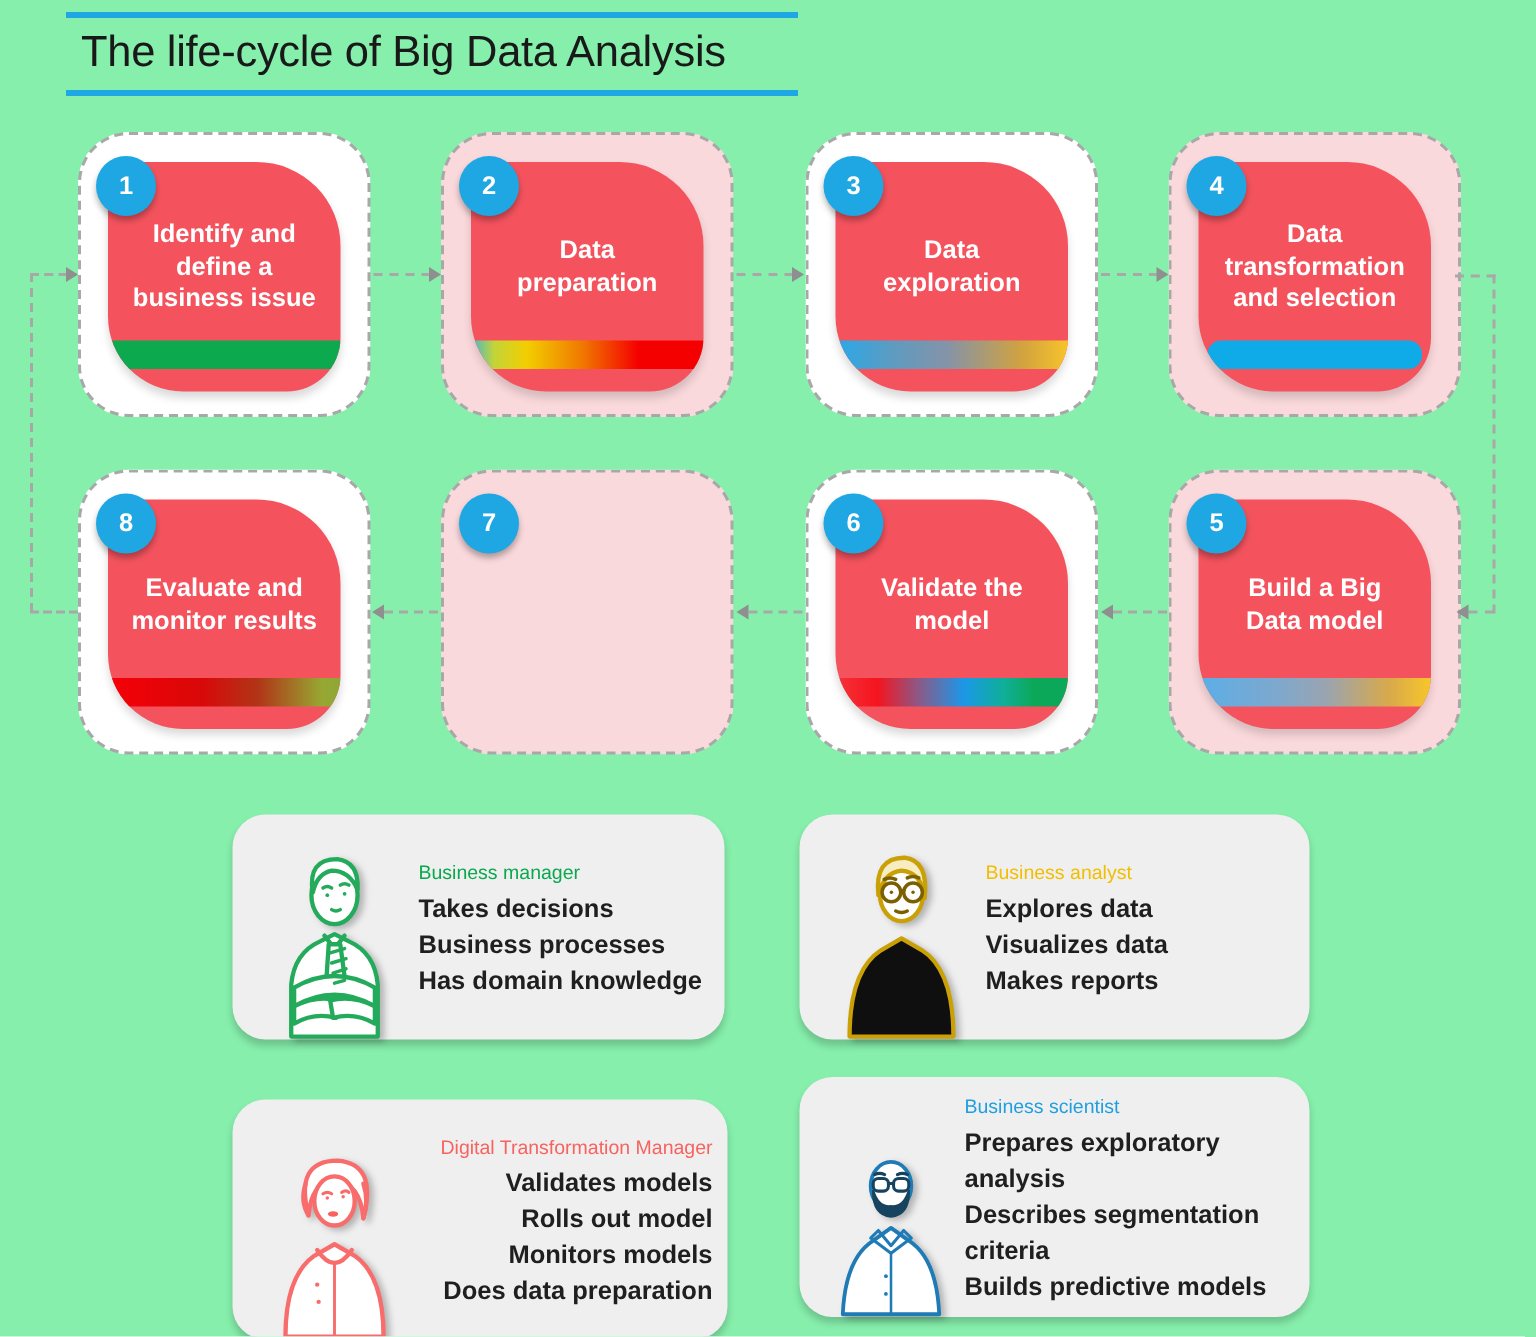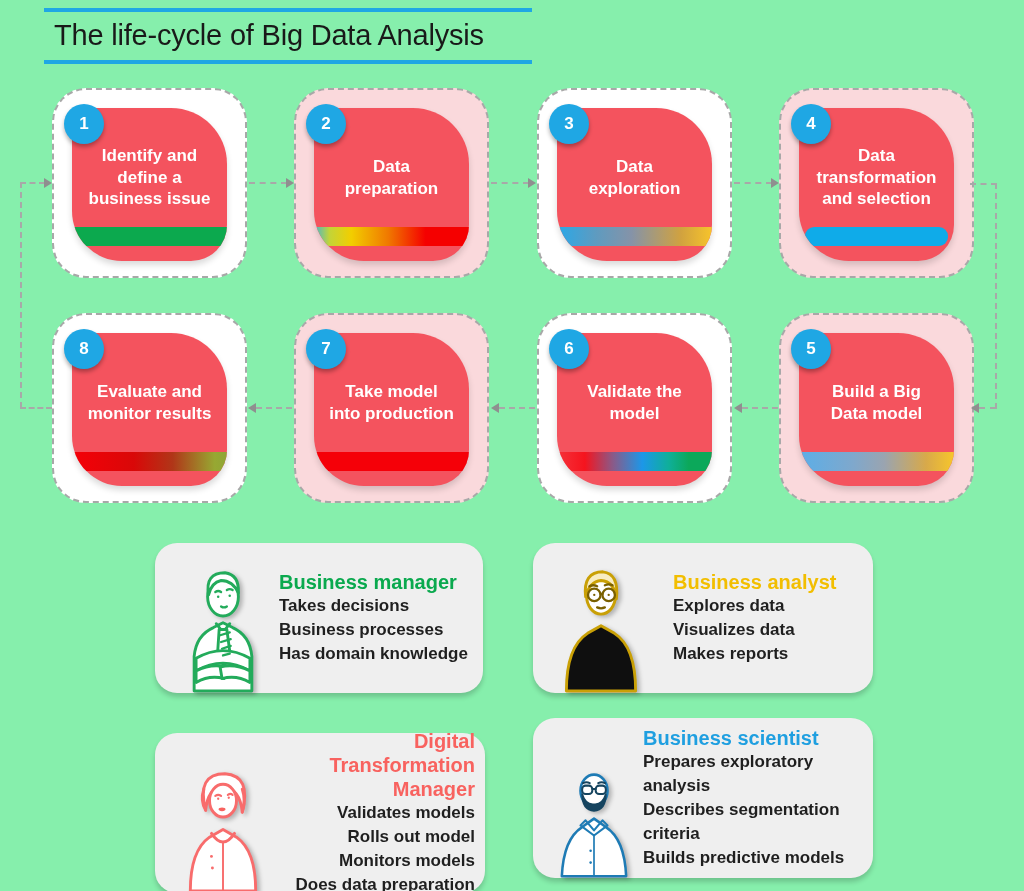--- a/index.html
+++ b/index.html
@@ -54,30 +54,30 @@
     border-top:5px solid transparent;border-bottom:5px solid transparent;
     border-right:8px solid #8F8F8F;}
   
   .card{
     position:absolute;background:#EFEFEF;border-radius:22px;
     box-shadow:0 4px 5px rgba(0,0,0,0.18);
     display:flex;flex-direction:row;align-items:flex-end;
     padding:0 10px 0 16px;box-sizing:border-box;
   }
   .card-tl{left:155px;top:543px;width:328px;height:150px;}
-  .card-tr{left:533px;top:543px;width:340px;height:150px;gap:16px;}
+  .card-tr{left:533px;top:543px;width:340px;height:150px;}
   .card-bl{left:155px;top:733px;width:330px;height:160px;text-align:right;}
   .card-br{left:533px;top:718px;width:340px;height:160px;}
   .avatar{flex:0 0 104px;display:flex;align-items:flex-end;justify-content:center;}
   .avatar svg{display:block;filter:drop-shadow(3px 2px 2px rgba(0,0,0,0.25));}
   .card-br .avatar{flex:0 0 90px;}
   .cardtext{
     flex:1;align-self:center;padding:8px 0 8px 4px;
   }
-  .role-title{font-weight:bold;font-size:20px;line-height:24px;}
+  .role-title{font-weight:normal;font-size:13px;line-height:24px;}
   .role-lines div{font-size:17px;line-height:24px;color:#1F1F1F;font-weight:bold;}
 </style>
 </head>
 <body>
 
 <div class="canvas">
 
   <div class="title-wrap">
     <span>The life-cycle of Big Data Analysis</span>
   </div>
@@ -141,25 +141,20 @@
     <div class="redbox">
       <div class="steplabel">Validate the
 model</div>
       <div class="stripe" style="background: linear-gradient(90deg, rgb(245, 50, 58) 0%, rgb(245, 20, 30) 18%, rgb(138, 90, 136) 36%, rgb(28, 151, 232) 55%, rgb(15, 175, 154) 72%, rgb(12, 168, 90) 85%, rgb(12, 168, 90) 100%);"></div>
     </div>
   </div>
   <div class="step r1 c1 halo">
     <div class="badge">
         <span>7</span>
       </div>
-    <div class="redbox">
-      <div class="steplabel">Take model
-into production</div>
-      <div class="stripe" style="background: rgb(245, 0, 8);"></div>
-    </div>
   </div>
   <div class="step r1 c0">
     <div class="badge">
         <span>8</span>
       </div>
     <div class="redbox">
       <div class="steplabel">Evaluate and
 monitor results</div>
       <div class="stripe" style="background: linear-gradient(90deg, rgb(245, 0, 8) 0%, rgb(217, 8, 8) 40%, rgb(176, 54, 24) 65%, rgb(151, 168, 50) 92%, rgb(143, 166, 54) 100%);"></div>
     </div>

